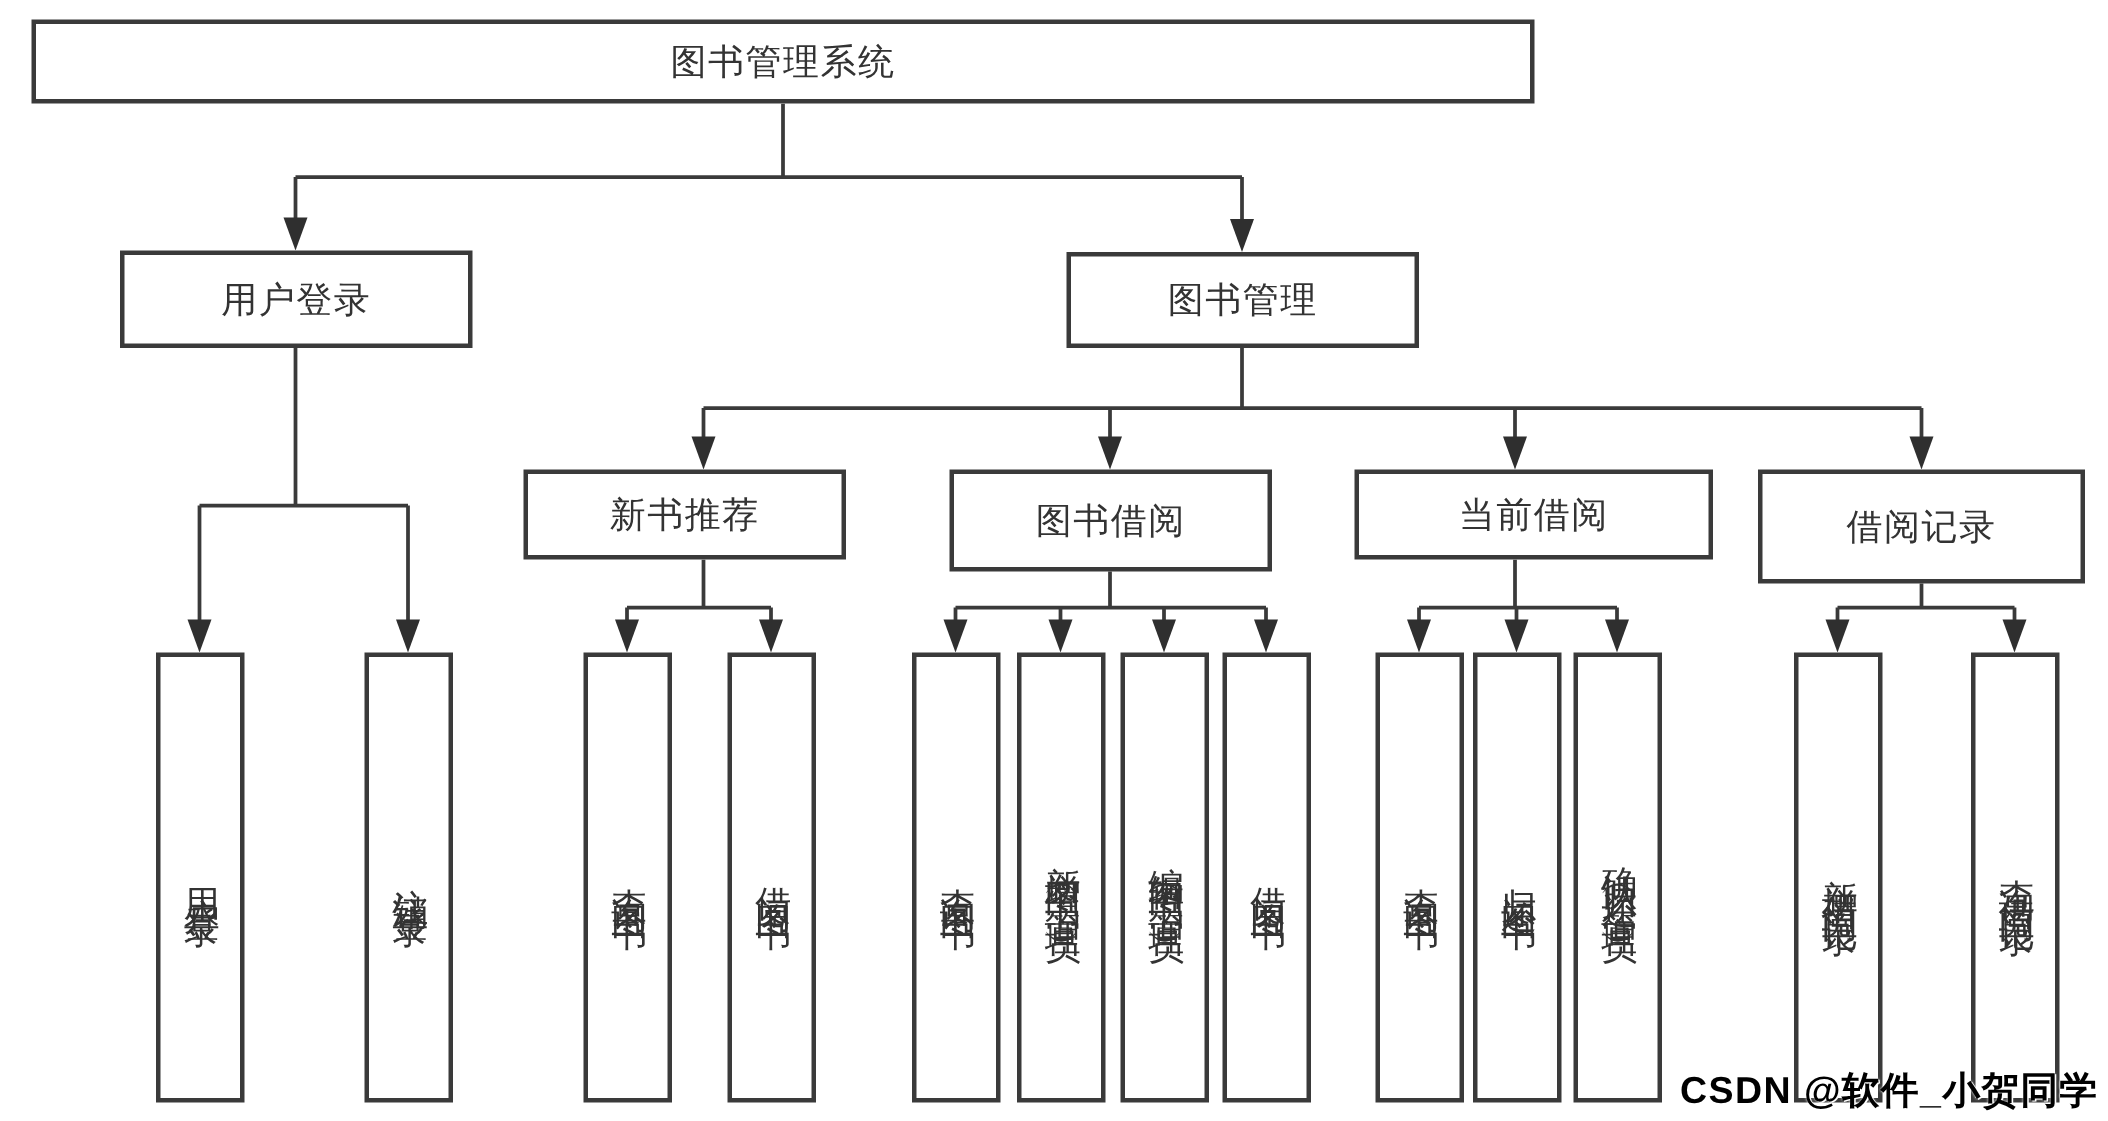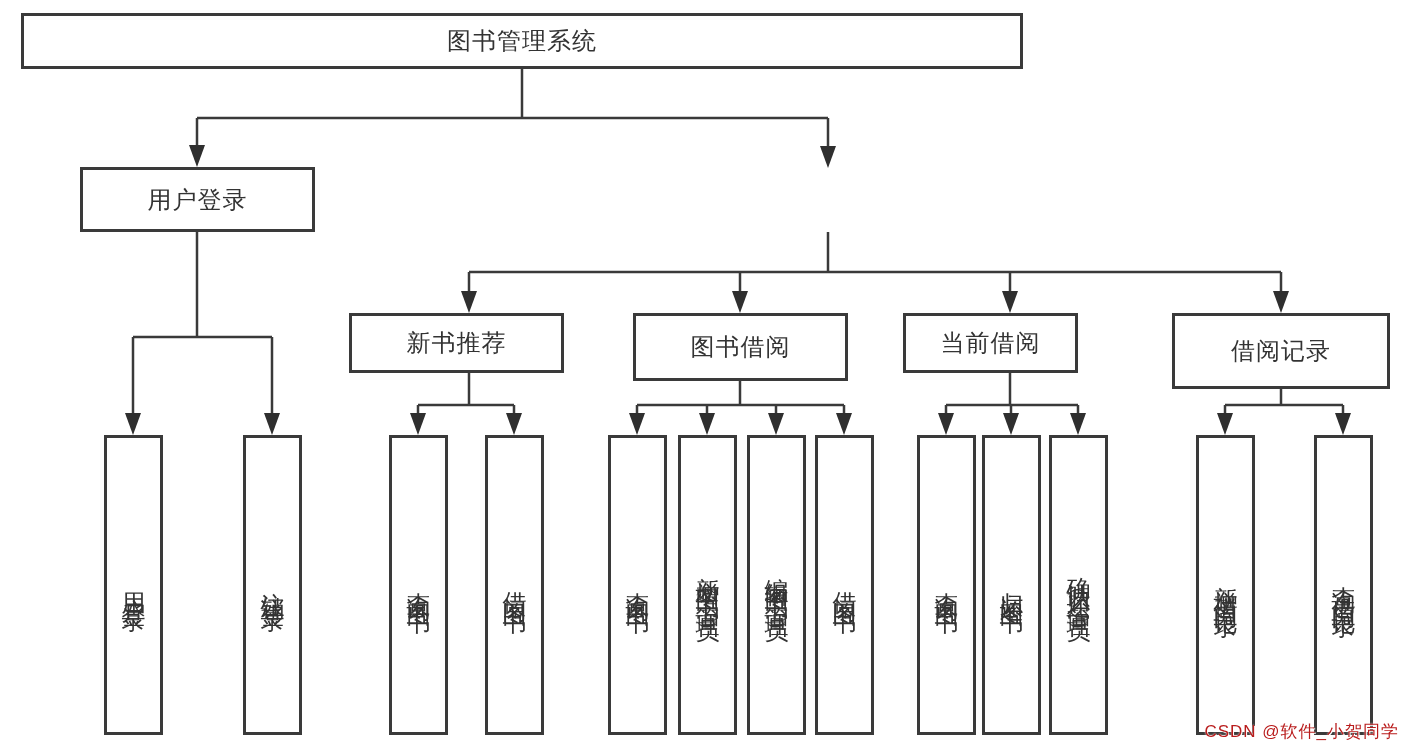--- a/index.html
+++ b/index.html
@@ -38,26 +38,27 @@
     text-orientation: mixed;
     font-size: 24px;
     letter-spacing: 6px;
     line-height: 1;
     color: #333333;
   }
   .watermark {
     position: absolute;
     right: 6px;
     bottom: 4px;
-    font-size: 17px;
-    color: #b91c1c;
+    font-size: 25px;
+    color: #000000;
     text-shadow: 0 0 2px #ffffff, 1px 1px 0 #ffffff;
     z-index: 3;
     white-space: nowrap;
     letter-spacing: 1px;
+    font-weight: bold;
   }
   line { stroke: #3a3a3a; stroke-width: 2.5; }
   polygon { fill: #2f2f2f; }
 </style>
 </head>
 <body>
 
 <div class="canvas">
 
   <svg class="connectors" viewBox="0 0 1405 747" xmlns="http://www.w3.org/2000/svg">
@@ -136,28 +137,31 @@
     </g>
   </svg>
 
   <div class="node hbox" style="left:21px; top:13px; width:1002px; height:56px">
     <span>图书管理系统</span>
   </div>
 
   <div class="node hbox" style="left:80px; top:167px; width:235px; height:65px">
     <span>用户登录</span>
   </div>
+  <div class="node hbox" style="left:711px; top:168px; width:235px; height:64px">
+    <span>图书管理</span>
+  </div>
 
   <div class="node hbox" style="left:349px; top:313px; width:215px; height:60px">
     <span>新书推荐</span>
   </div>
   <div class="node hbox" style="left:633px; top:313px; width:215px; height:68px">
     <span>图书借阅</span>
   </div>
-  <div class="node hbox" style="left:903px; top:313px; width:175px; height:60px">
+  <div class="node hbox" style="left:903px; top:313px; width:239px; height:60px">
     <span>当前借阅</span>
   </div>
   <div class="node hbox" style="left:1172px; top:313px; width:218px; height:76px">
     <span>借阅记录</span>
   </div>
 
   <div class="node vbox" style="left:104px; top:435px; width:59px; height:300px">
     <span class="lbl">用户登录</span>
   </div>
   <div class="node vbox" style="left:243px; top:435px; width:59px; height:300px">

